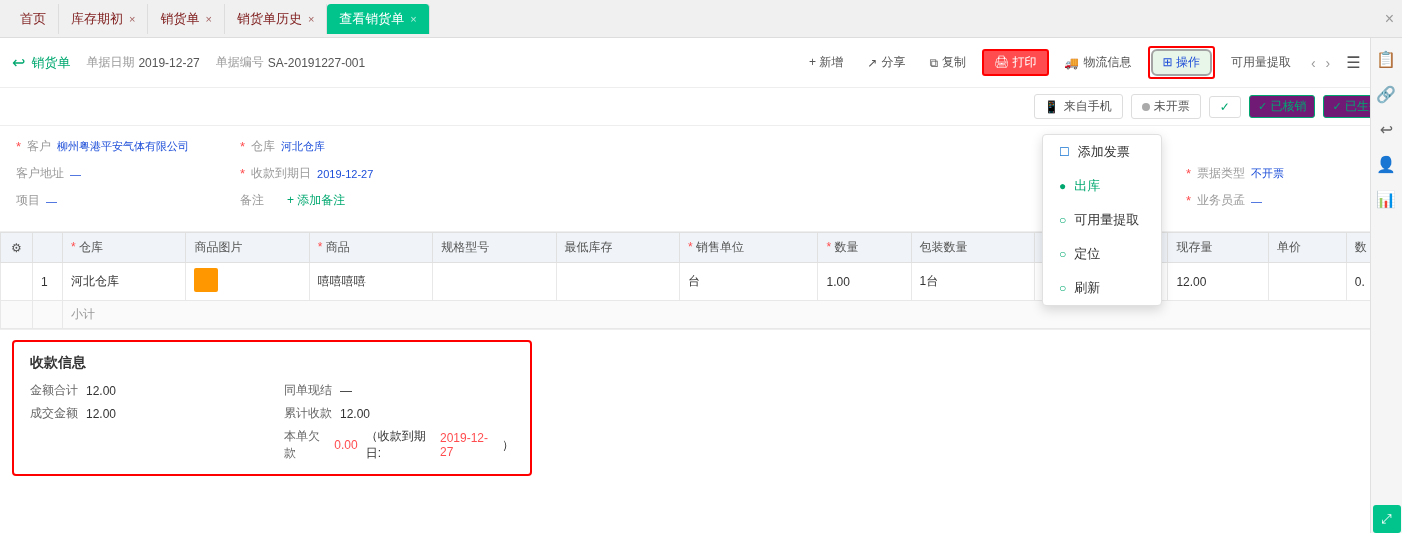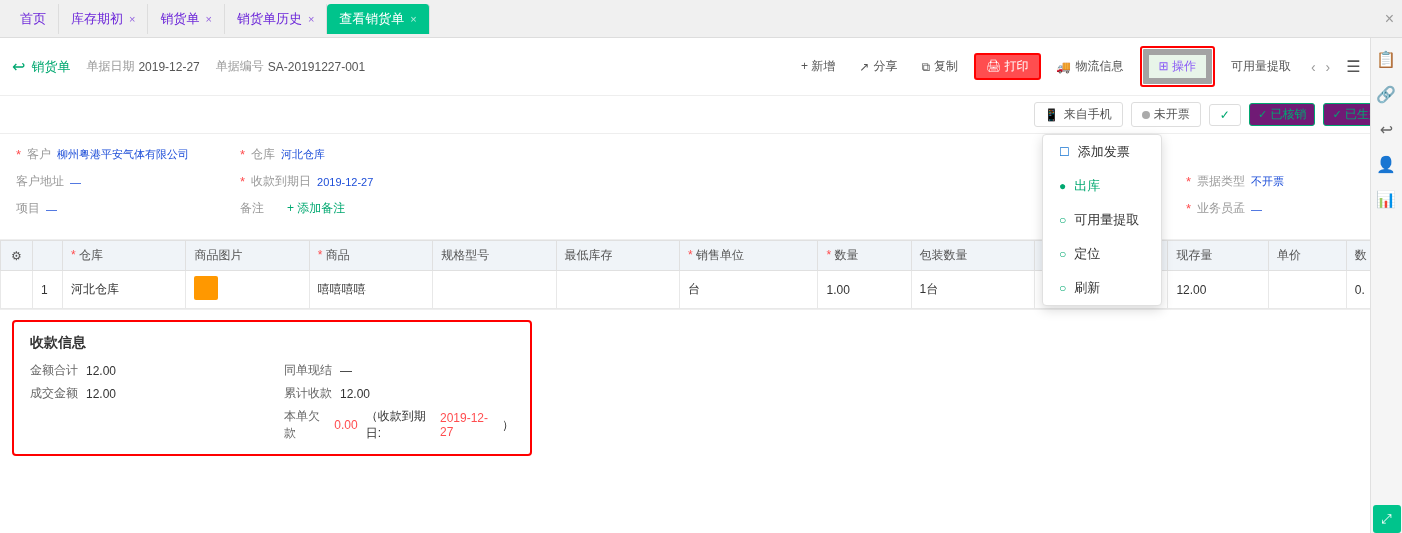--- a/index.html
+++ b/index.html
@@ -7,21 +7,21 @@
 
     
     .tab-bar {
       display: flex; align-items: center;
       background: #f0f0f0; border-bottom: 1px solid #ddd;
       padding: 0 8px; height: 38px;
     }
     .tab-item {
       display: flex; align-items: center; gap: 6px;
       padding: 6px 12px; cursor: pointer;
-      font-size: 13px; color: #6d28d9;
+      font-size: 13px; color: #7f1d1d;
       border-right: 1px solid #ddd;
     }
     .tab-item.active {
       background: #00c48c; color: #fff;
       border-radius: 4px 4px 0 0;
     }
     .tab-close { font-size: 11px; cursor: pointer; opacity: 0.7; }
     .tab-bar-right { margin-left: auto; cursor: pointer; font-size: 16px; color: #999; }
 
     
@@ -36,22 +36,22 @@
     .doc-title { display: flex; align-items: center; gap: 6px; color: #00a870; font-weight: 500; }
     .doc-meta { display: flex; align-items: center; gap: 4px; color: #555; font-size: 12px; }
     .doc-meta-label { color: #999; }
     .doc-actions { margin-left: auto; display: flex; align-items: center; gap: 8px; }
     .action-btn {
       display: flex; align-items: center; gap: 4px;
       padding: 4px 8px; cursor: pointer;
       font-size: 12px; color: #555; border: none; background: none;
     }
     .action-btn-primary {
-      background: #e8f5e9; color: #8b5cf6;
-      border: 6px solid #a3a3a3; border-radius: 1px;
+      background: #e8f5e9; color: #1d4ed8;
+      border: 2px solid #a3a3a3; border-radius: 6px;
       padding: 3px 10px; font-size: 12px; cursor: pointer;
     }
     .action-btn-highlight {
       background: #ff4d4f; color: #fff;
       border: 2px solid #ff0000; border-radius: 3px;
       padding: 3px 10px; font-size: 12px; cursor: pointer; font-weight: 500;
     }
     .status-badge {
       border-radius: 3px; padding: 2px 8px; font-size: 12px; cursor: pointer;
     }
@@ -351,20 +351,25 @@
           <td></td>
           <td></td>
           <td>台</td>
           <td>1.00</td>
           <td>1台</td>
           <td></td>
           <td>12.00</td>
           <td></td>
           <td>0.</td>
         </tr>
+        <tr class="subtotal-row">
+          <td></td>
+          <td></td>
+          <td colspan="12">小计</td>
+        </tr>
       </tbody>
     </table>
   </div>
 
   <div class="payment-info">
     <div class="payment-title">收款信息</div>
     <div class="payment-grid">
       <div class="payment-item">
         <span class="payment-label">金额合计</span>
         <span class="payment-value">12.00</span>

